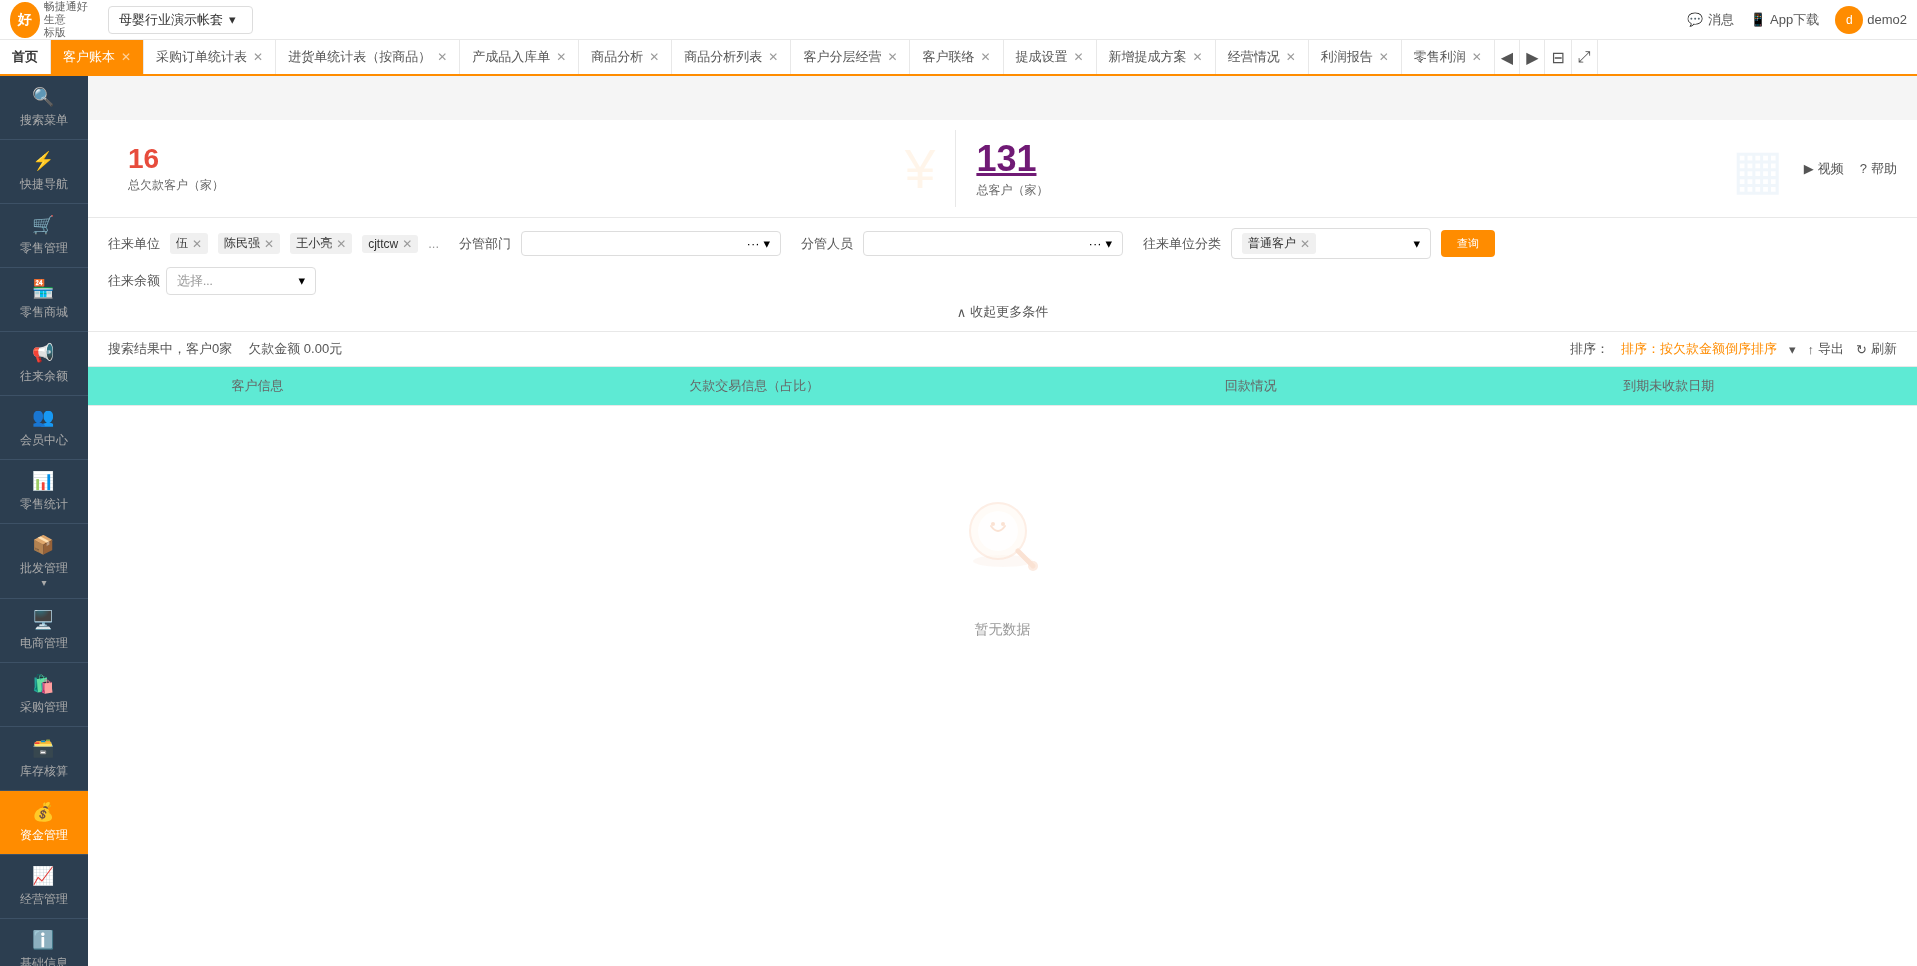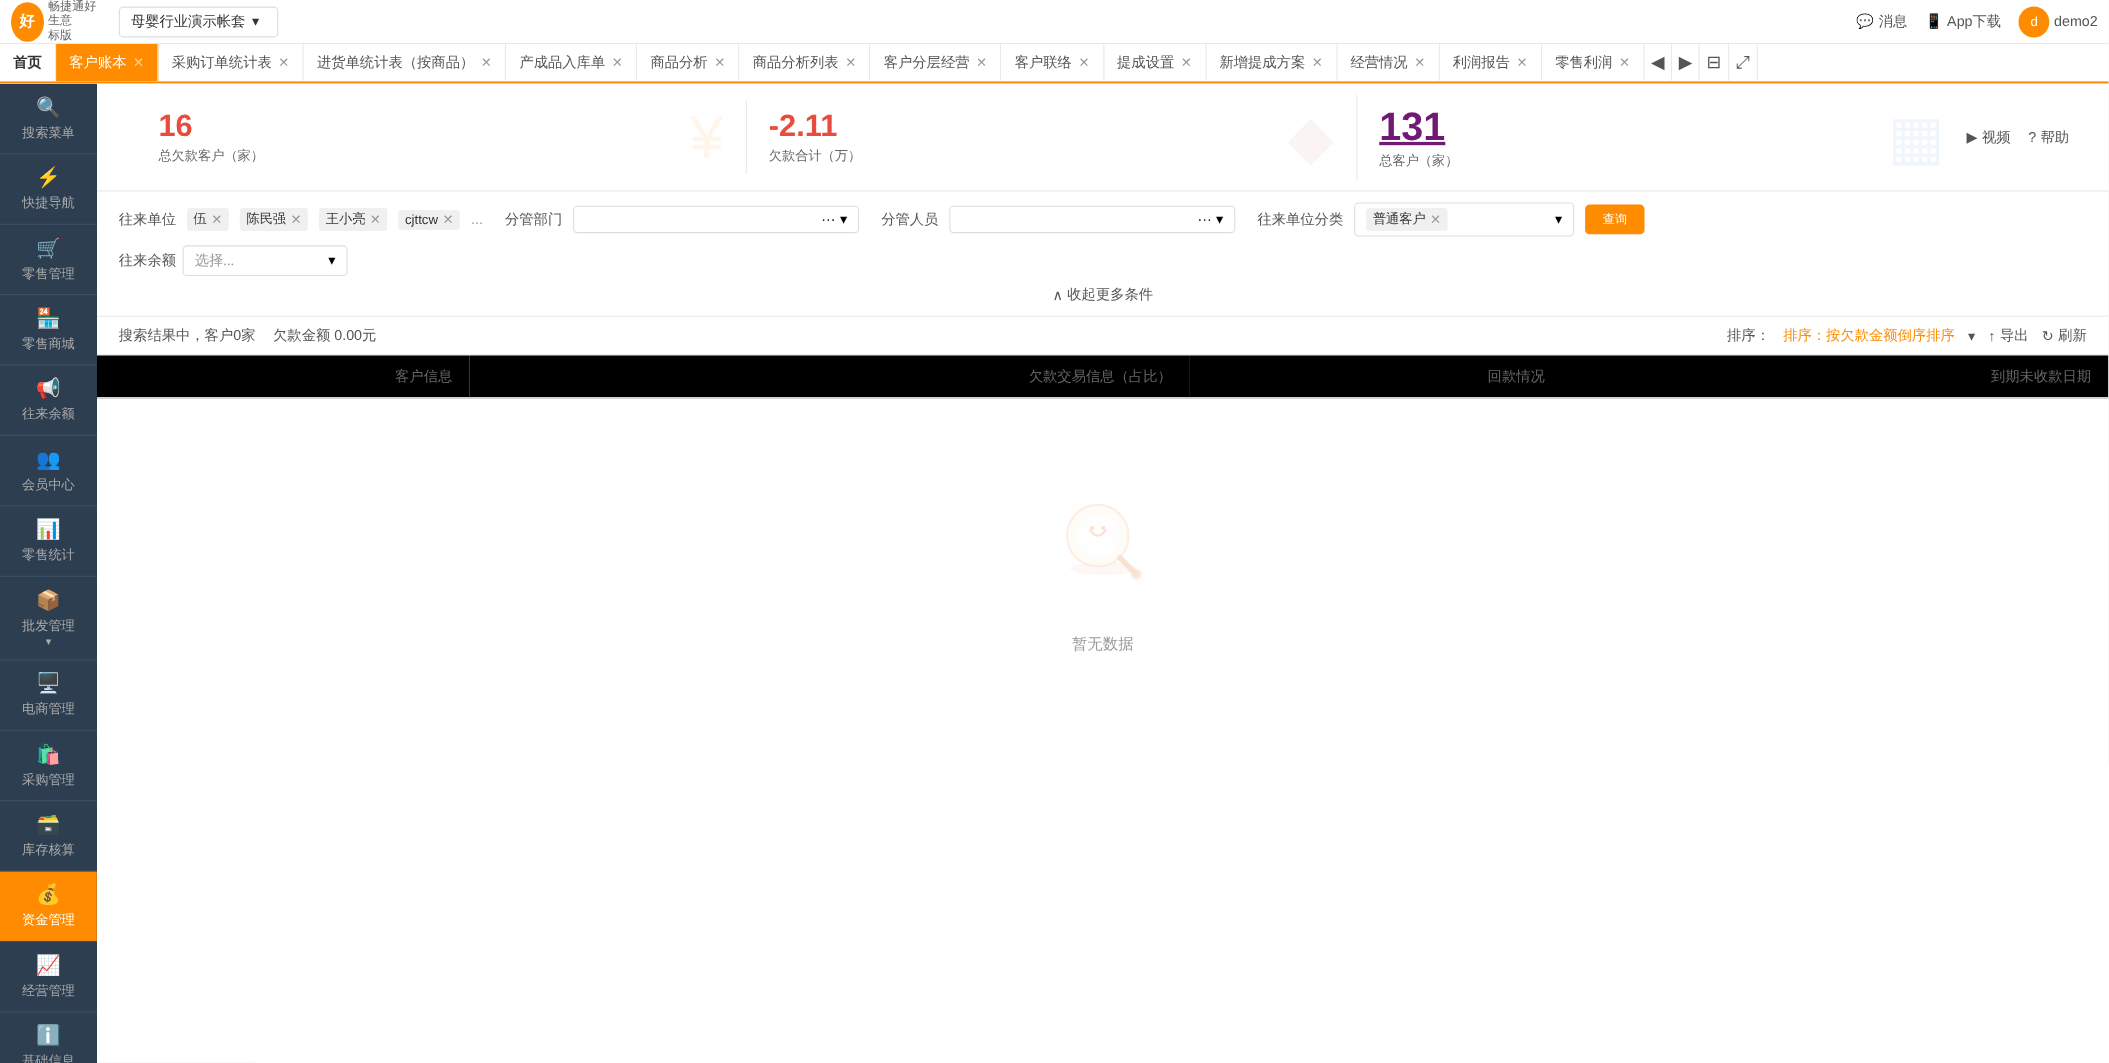--- a/index.html
+++ b/index.html
@@ -73,23 +73,24 @@
     .sidebar-item.active { background: #ff8c00; color: #fff; }
     .sidebar-item .icon { font-size: 18px; margin-bottom: 4px; }
 
     
     .content {
       flex: 1; display: flex; flex-direction: column; overflow: hidden; background: #f5f5f5;
     }
 
     
     .stats-bar {
-      display: flex; background: #fff; padding: 10px 36px; gap: 0;
+      display: flex; background: #fff; padding: 10px 20px; gap: 0;
       border-bottom: 1px solid #e8e8e8; align-items: center; flex-shrink: 0;
       position: relative;
+      margin-top: 44px;
     }
     .stat-value-red { font-size: 28px; font-weight: bold; color: #e74c3c; }
     .stat-value-dark { font-size: 36px; font-weight: bold; color: #701a75; text-decoration: underline; }
     .stat-label { font-size: 12px; color: #666; margin-top: 2px; }
 
     
     .filter-area {
       background: #fff; padding: 10px 20px; border-bottom: 1px solid #e8e8e8; flex-shrink: 0;
     }
     .filter-row { display: flex; align-items: center; gap: 10px; margin-bottom: 8px; flex-wrap: wrap; }
@@ -127,21 +128,21 @@
     .results-right { display: flex; gap: 12px; align-items: center; }
     .sort-link { color: #ff8c00; cursor: pointer; }
     .action-btn {
       display: flex; align-items: center; gap: 4px; cursor: pointer; color: #555; font-size: 13px;
     }
 
     
     .table-container { flex: 1; overflow-y: auto; background: #fff; }
     .data-table { width: 100%; border-collapse: collapse; }
     .data-table th {
-      background: #000000; padding: 10px 16px; text-align: right;
+      background: #5eead4; padding: 10px 16px; text-align: center;
       border-bottom: 1px solid #e8e8e8; font-weight: normal; color: #666; font-size: 13px;
     }
     .data-table td {
       padding: 10px 16px; border-bottom: 1px solid #f0f0f0; font-size: 13px; color: #333;
     }
 
     
     .empty-state {
       display: flex; flex-direction: column; align-items: center; justify-content: center;
       padding: 80px 0; color: #999;
@@ -317,27 +318,20 @@
 
   <div class="content">
 
     <div class="stats-bar">
       <div class="stat-container">
         <div style="position:relative; z-index:1;">
           <div class="stat-value-red">16</div>
           <div class="stat-label">总欠款客户（家）</div>
         </div>
         <div class="stat-bg-shape" style="color:#ff8c00; font-size:55px;">¥</div>
-      </div>
-      <div class="stat-container">
-        <div style="position:relative; z-index:1;">
-          <div class="stat-value-red">-2.11</div>
-          <div class="stat-label">欠款合计（万）</div>
-        </div>
-        <div class="stat-bg-shape" style="color:#e8a0a0; font-size:55px; opacity:0.12;">◆</div>
       </div>
       <div class="stat-container">
         <div style="position:relative; z-index:1;">
           <div class="stat-value-dark">131</div>
           <div class="stat-label">总客户（家）</div>
         </div>
         <div class="stat-bg-shape" style="color:#a0c8e8; font-size:55px; opacity:0.15;">▦</div>
       </div>
       <div style="margin-left:auto; display:flex; gap:16px; align-items:center;">
         <span style="cursor:pointer; color:#555; font-size:13px; display:flex; align-items:center; gap:4px;">

